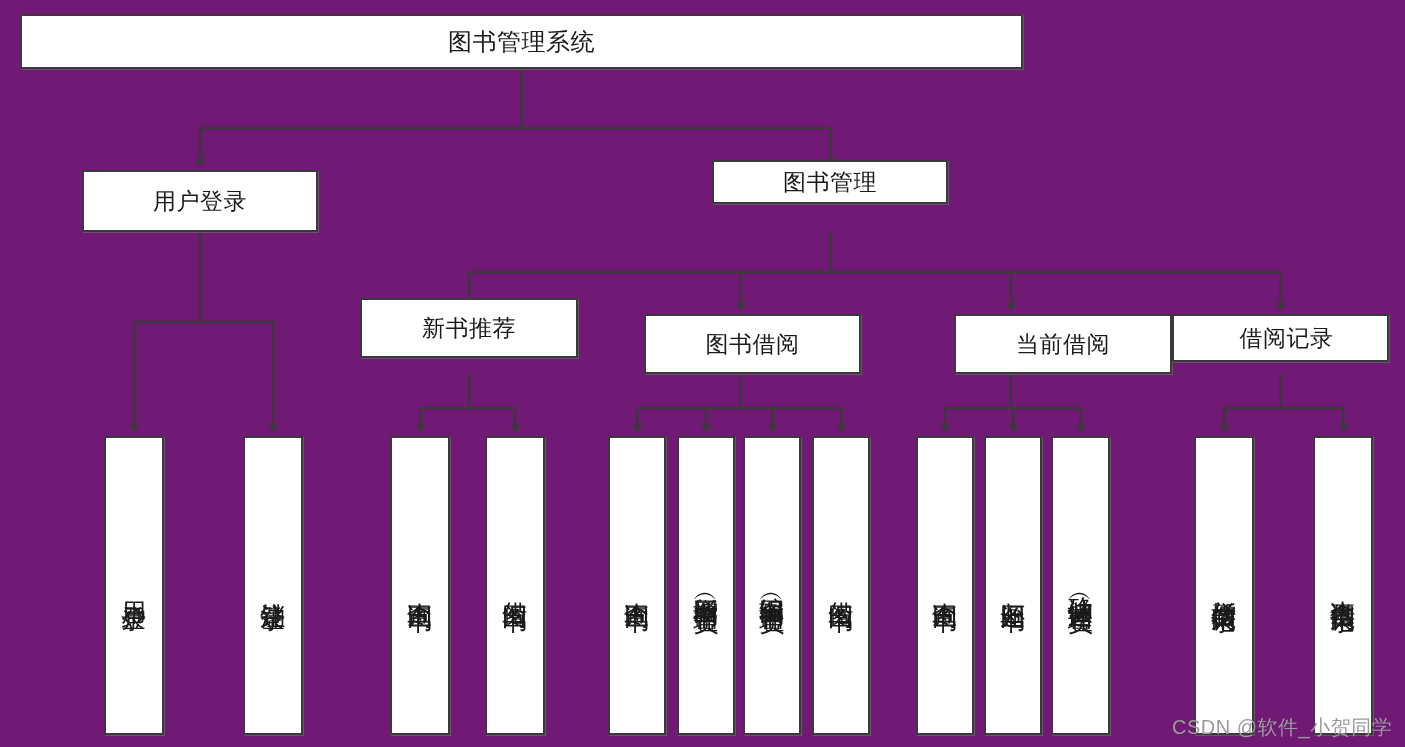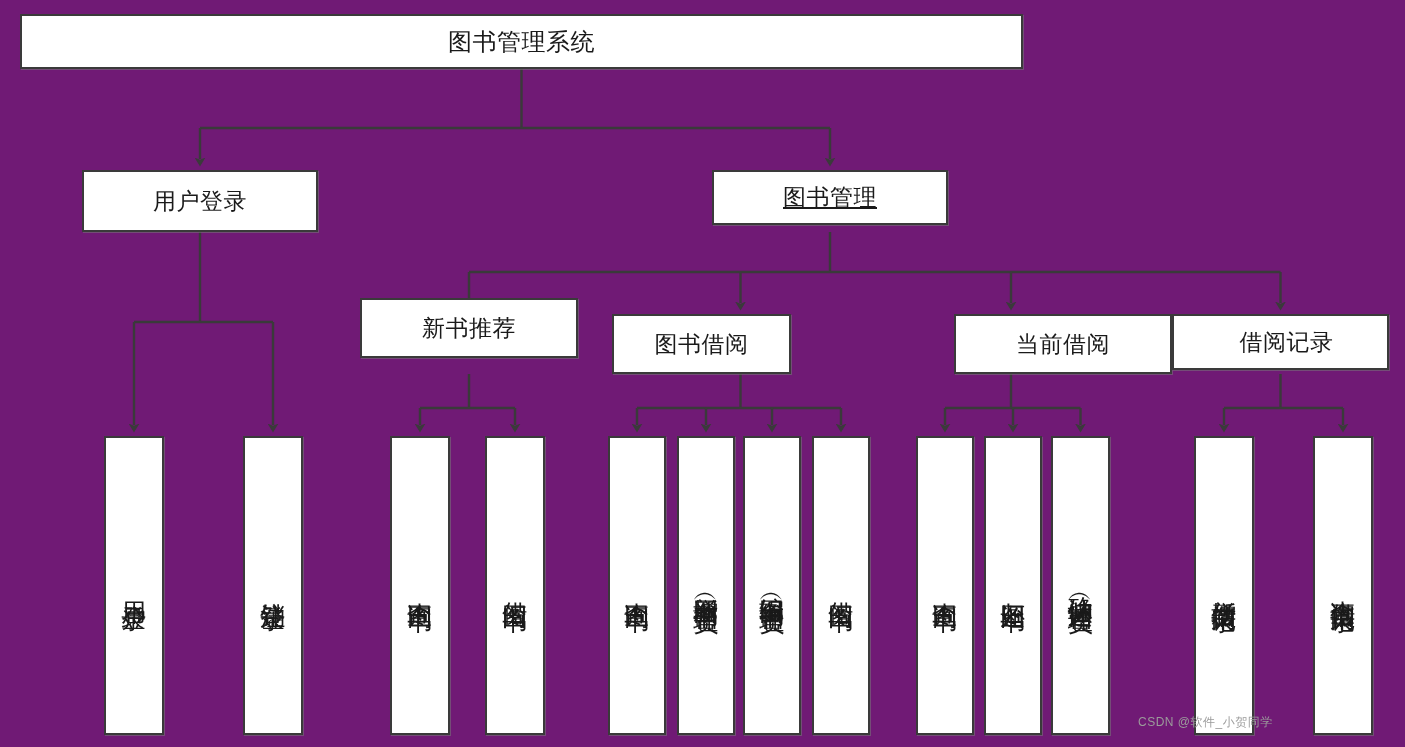--- a/index.html
+++ b/index.html
@@ -49,23 +49,23 @@
   }
   .node.vert .label {
     writing-mode: vertical-rl;
     text-orientation: upright;
     font-size: 25px;
     letter-spacing: 2px;
   }
   .node.root .label { font-size: 24px; }
   .watermark {
     position: absolute;
-    left: 1138px;
+    left: 1172px;
     top: 714px;
-    font-size: 12px;
+    font-size: 20px;
     color: #9b9b9b;
     letter-spacing: 0.5px;
     white-space: nowrap;
     user-select: none;
   }
 </style>
 </head>
 <body>
 
 <div id="canvas">
@@ -112,33 +112,33 @@
       </g>
   </svg>
 
   <div id="nodes">
       <div class="node horiz root" style="left: 20px; top: 14px; width: 1003px; height: 55px;">
         <span class="label">图书管理系统</span>
       </div>
       <div class="node horiz" style="left: 82px; top: 170px; width: 236px; height: 62px;">
         <span class="label">用户登录</span>
       </div>
-      <div class="node horiz" style="left: 712px; top: 170px; width: 236px; height: 55px; text-decoration: underline;">
+      <div class="node horiz" style="left: 712px; top: 160px; width: 236px; height: 44px;">
         <span class="label">图书管理</span>
       </div>
       <div class="node horiz" style="left: 360px; top: 298px; width: 218px; height: 60px;">
         <span class="label">新书推荐</span>
       </div>
-      <div class="node horiz" style="left: 612px; top: 314px; width: 179px; height: 60px;">
+      <div class="node horiz" style="left: 644px; top: 314px; width: 217px; height: 60px;">
         <span class="label">图书借阅</span>
       </div>
       <div class="node horiz" style="left: 954px; top: 314px; width: 218px; height: 60px;">
         <span class="label">当前借阅</span>
       </div>
-      <div class="node horiz" style="left: 1172px; top: 314px; width: 217px; height: 56px; padding-left: 12px;">
+      <div class="node horiz" style="left: 1172px; top: 314px; width: 217px; height: 48px; padding-left: 12px;">
         <span class="label">借阅记录</span>
       </div>
       <div class="node vert" style="left: 104px; top: 436px; width: 60px; height: 299px;">
         <span class="label">用户登录</span>
       </div>
       <div class="node vert" style="left: 243px; top: 436px; width: 60px; height: 299px;">
         <span class="label">注销登录</span>
       </div>
       <div class="node vert" style="left: 390px; top: 436px; width: 60px; height: 299px;">
         <span class="label">查询图书</span>

